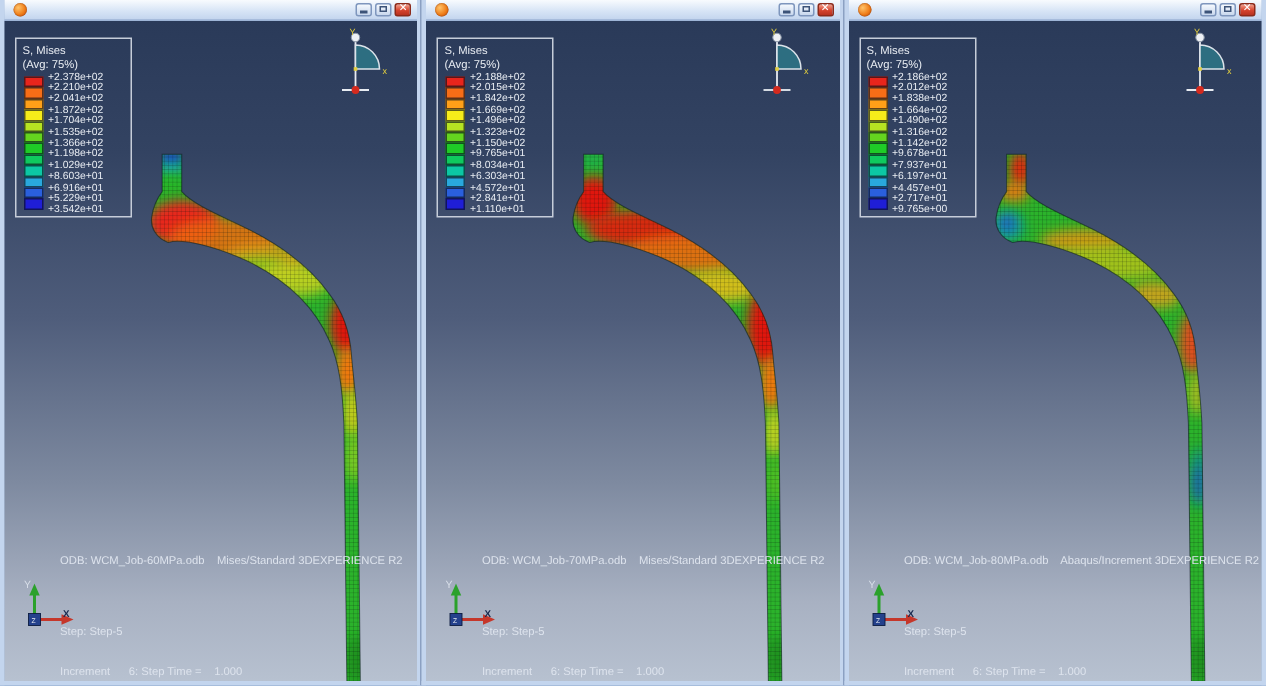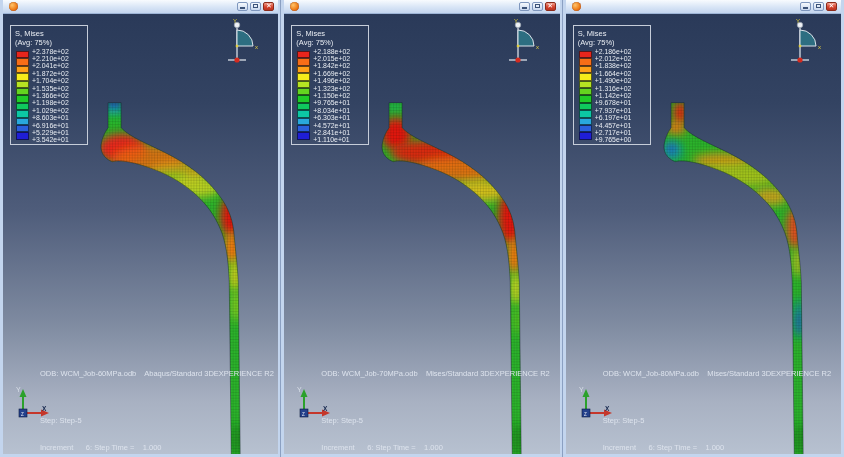--- a/index.html
+++ b/index.html
@@ -116,21 +116,21 @@
     <svg class="compass" viewBox="0 0 48 52">
         <line x1="20" y1="9" x2="20" y2="44" stroke="#e8ecf2" stroke-width="1.2"></line>
         <path d="M20,30 L20,14 A16,16 0 0 1 36,30 Z" fill="#2d6e81" stroke="#dce3ea" stroke-width="1"></path>
         <circle cx="20" cy="9" r="2.8" fill="#eef1f5" stroke="#8d98a8" stroke-width="0.7"></circle>
         <line x1="11" y1="44" x2="29" y2="44" stroke="#e8ecf2" stroke-width="1.2"></line>
         <circle cx="20" cy="44" r="2.6" fill="#d42a1e"></circle>
         <rect x="18.8" y="28.8" width="2.4" height="2.4" fill="#e3cf3f"></rect>
         <text x="16" y="7" font-size="6" fill="#e3cf3f">Y</text>
         <text x="38" y="33" font-size="6" fill="#e3cf3f">x</text>
       </svg>
-    <div class="odb">ODB: WCM_Job-60MPa.odb    Abaqus/Standard 3DEXPERIENCE R2</div>
+    <div class="odb">ODB: WCM_Job-60MPa.odb    Mises/Standard 3DEXPERIENCE R2</div>
     <div class="state">
       <div>Step: Step-5</div>
       <div>Increment      6: Step Time =    1.000</div>
       
       
     </div>
     <svg class="triad" viewBox="0 0 48 46">
         <text x="2" y="8" font-size="7" fill="#d9dfe9">Y</text>
         <line x1="9" y1="29" x2="9" y2="12" stroke="#2ba12b" stroke-width="2"></line>
         <polygon points="9,5 5.5,13 12.5,13" fill="#2ba12b"></polygon>
@@ -316,21 +316,21 @@
     <svg class="compass" viewBox="0 0 48 52">
         <line x1="20" y1="9" x2="20" y2="44" stroke="#e8ecf2" stroke-width="1.2"></line>
         <path d="M20,30 L20,14 A16,16 0 0 1 36,30 Z" fill="#2d6e81" stroke="#dce3ea" stroke-width="1"></path>
         <circle cx="20" cy="9" r="2.8" fill="#eef1f5" stroke="#8d98a8" stroke-width="0.7"></circle>
         <line x1="11" y1="44" x2="29" y2="44" stroke="#e8ecf2" stroke-width="1.2"></line>
         <circle cx="20" cy="44" r="2.6" fill="#d42a1e"></circle>
         <rect x="18.8" y="28.8" width="2.4" height="2.4" fill="#e3cf3f"></rect>
         <text x="16" y="7" font-size="6" fill="#e3cf3f">Y</text>
         <text x="38" y="33" font-size="6" fill="#e3cf3f">x</text>
       </svg>
-    <div class="odb">ODB: WCM_Job-80MPa.odb    Mises/Standard 3DEXPERIENCE R2</div>
+    <div class="odb">ODB: WCM_Job-80MPa.odb    Abaqus/Increment 3DEXPERIENCE R2</div>
     <div class="state">
       <div>Step: Step-5</div>
       <div>Increment      6: Step Time =    1.000</div>
       
       
     </div>
     <svg class="triad" viewBox="0 0 48 46">
         <text x="2" y="8" font-size="7" fill="#d9dfe9">Y</text>
         <line x1="9" y1="29" x2="9" y2="12" stroke="#2ba12b" stroke-width="2"></line>
         <polygon points="9,5 5.5,13 12.5,13" fill="#2ba12b"></polygon>

